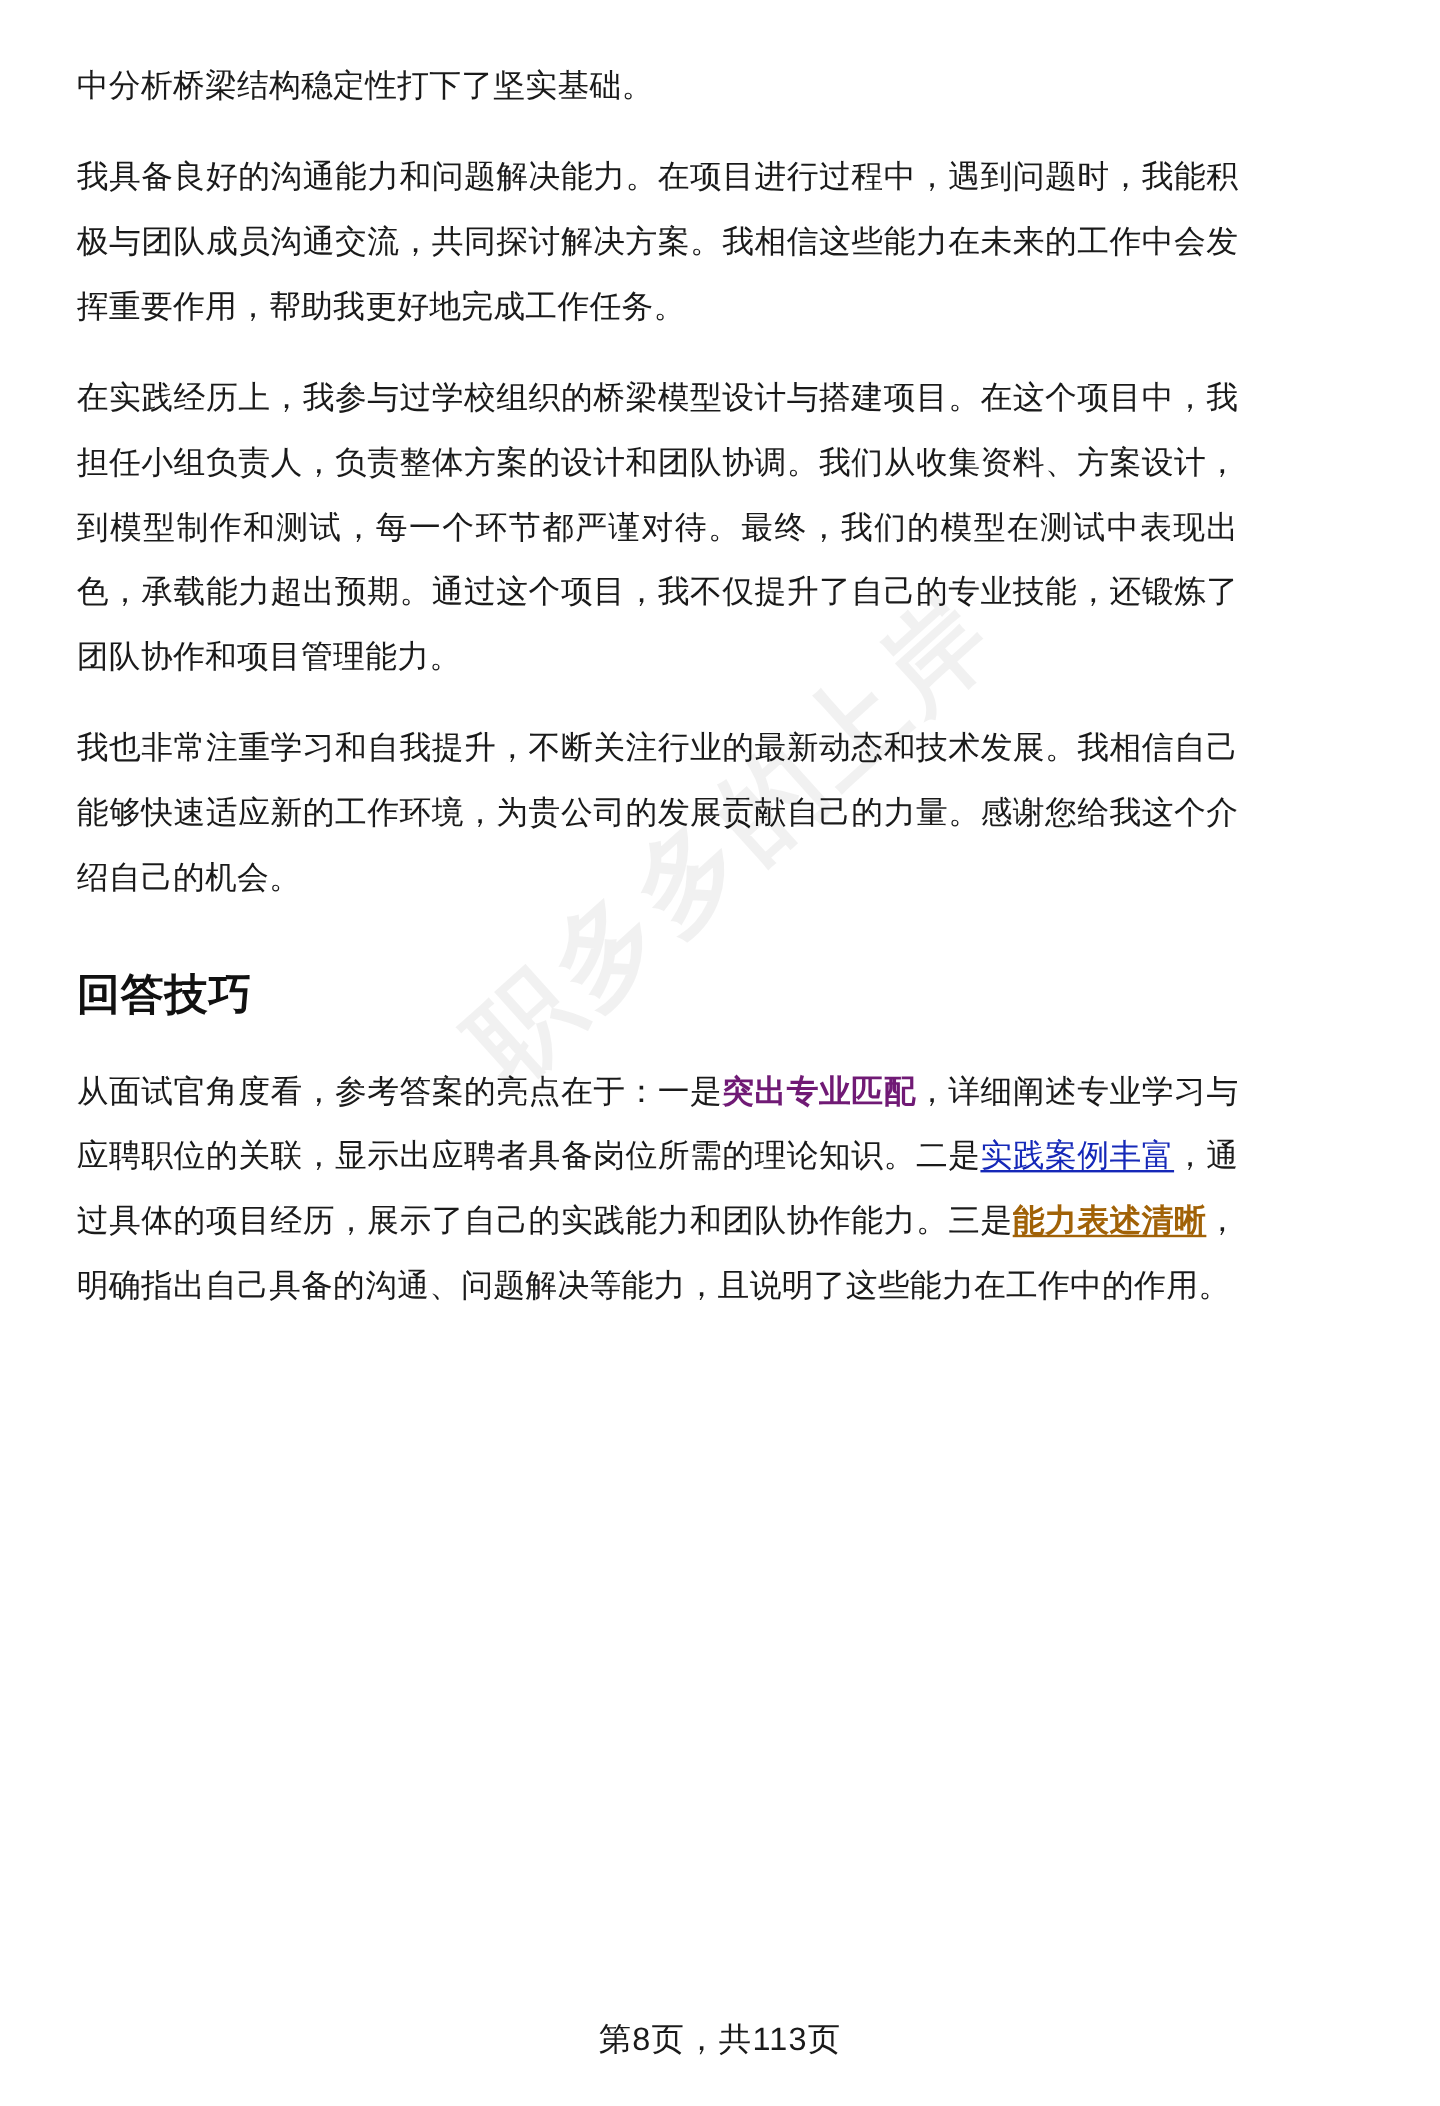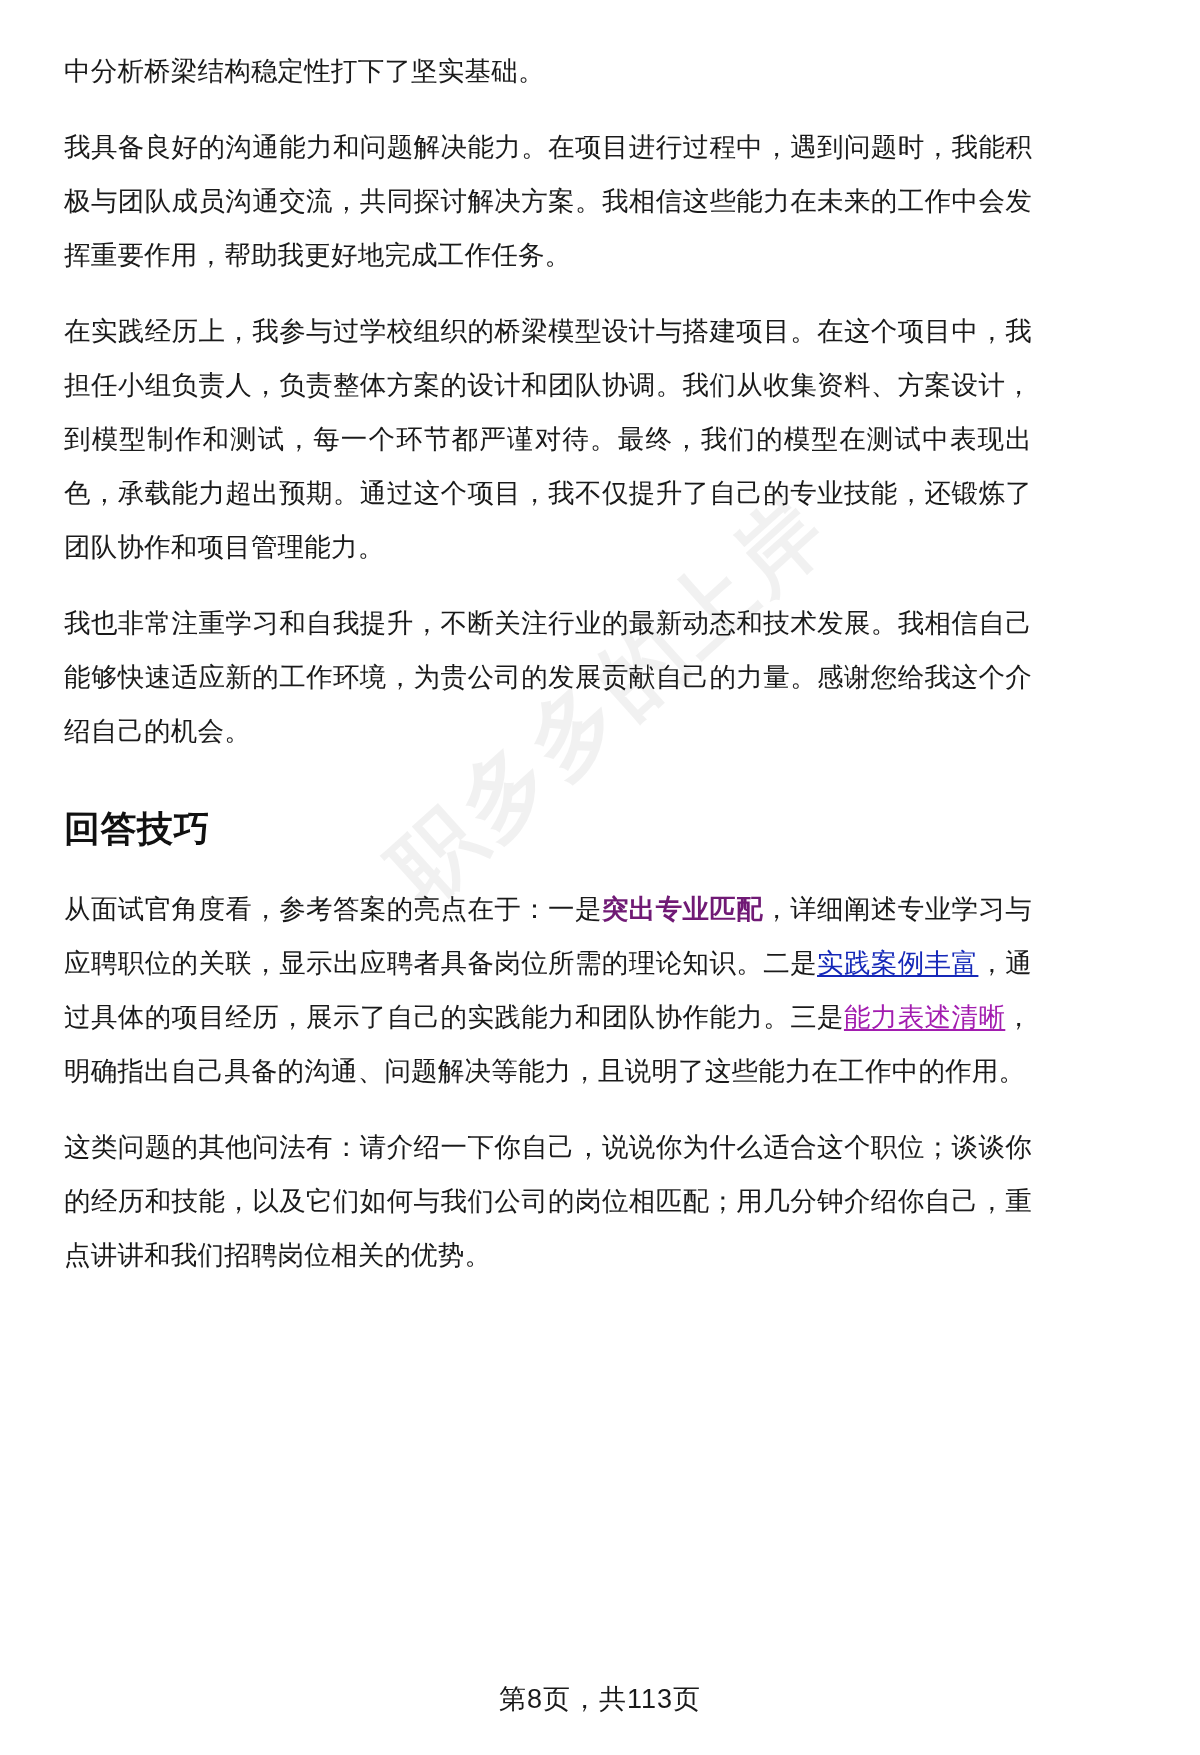--- a/index.html
+++ b/index.html
@@ -46,22 +46,22 @@
     color: #701a75;
     font-weight: bold;
   }
   .hl-blue {
     color: #1528b8;
     font-weight: normal;
     text-decoration: underline;
     text-underline-offset: 3px;
   }
   .hl-green {
-    color: #a21caf;
-    font-weight: normal;
+    color: #a16207;
+    font-weight: bold;
     text-decoration: underline;
     text-underline-offset: 3px;
   }
   .footer {
     position: absolute;
     left: 0;
     right: 0;
     bottom: 38px;
     text-align: center;
     font-size: 27px;
@@ -109,20 +109,19 @@
     <p class="para">我具备良好的沟通能力和问题解决能力。在项目进行过程中，遇到问题时，我能积极与团队成员沟通交流，共同探讨解决方案。我相信这些能力在未来的工作中会发挥重要作用，帮助我更好地完成工作任务。</p>
 
     <p class="para">在实践经历上，我参与过学校组织的桥梁模型设计与搭建项目。在这个项目中，我担任小组负责人，负责整体方案的设计和团队协调。我们从收集资料、方案设计，到模型制作和测试，每一个环节都严谨对待。最终，我们的模型在测试中表现出色，承载能力超出预期。通过这个项目，我不仅提升了自己的专业技能，还锻炼了团队协作和项目管理能力。</p>
 
     <p class="para">我也非常注重学习和自我提升，不断关注行业的最新动态和技术发展。我相信自己能够快速适应新的工作环境，为贵公司的发展贡献自己的力量。感谢您给我这个介绍自己的机会。</p>
 
     <h2 class="heading">回答技巧</h2>
 
     <p class="para"><span>从面试官角度看，参考答案的亮点在于：一是</span><span class="hl-red">突出专业匹配</span><span>，详细阐述专业学习与应聘职位的关联，显示出应聘者具备岗位所需的理论知识。二是</span><span class="hl-blue">实践案例丰富</span><span>，通过具体的项目经历，展示了自己的实践能力和团队协作能力。三是</span><span class="hl-green">能力表述清晰</span><span>，明确指出自己具备的沟通、问题解决等能力，且说明了这些能力在工作中的作用。</span></p>
 
-    <p class="para">这类问题的其他问法有：请介绍一下你自己，说说你为什么适合这个职位；谈谈你的经历和技能，以及它们如何与我们公司的岗位相匹配；用几分钟介绍你自己，重点讲讲和我们招聘岗位相关的优势。</p>
 
 
   </div>
 
   <div class="footer">第8页，共113页</div>
 
 </div>
 
 </body></html>

